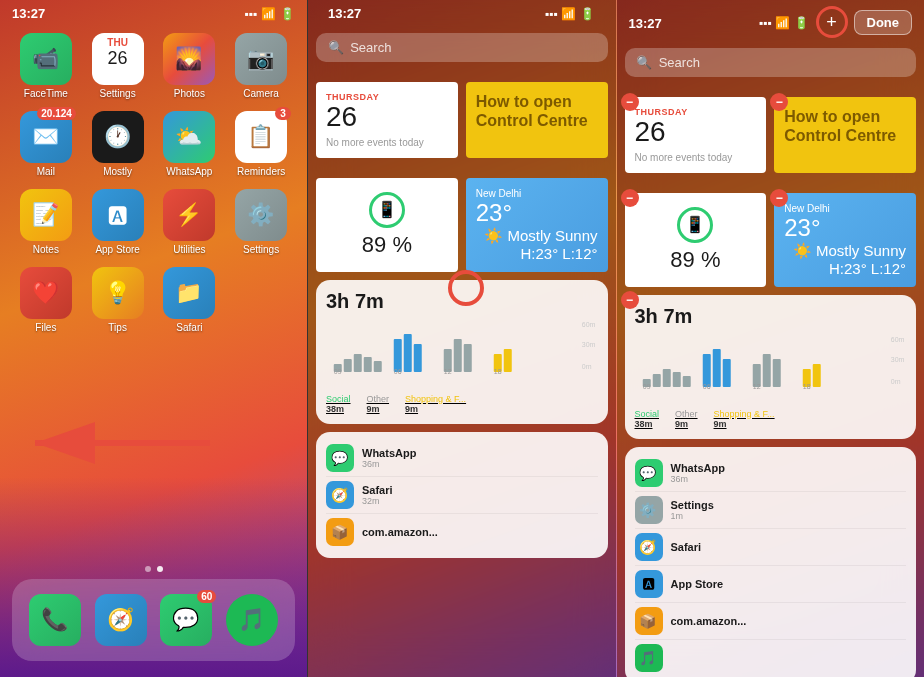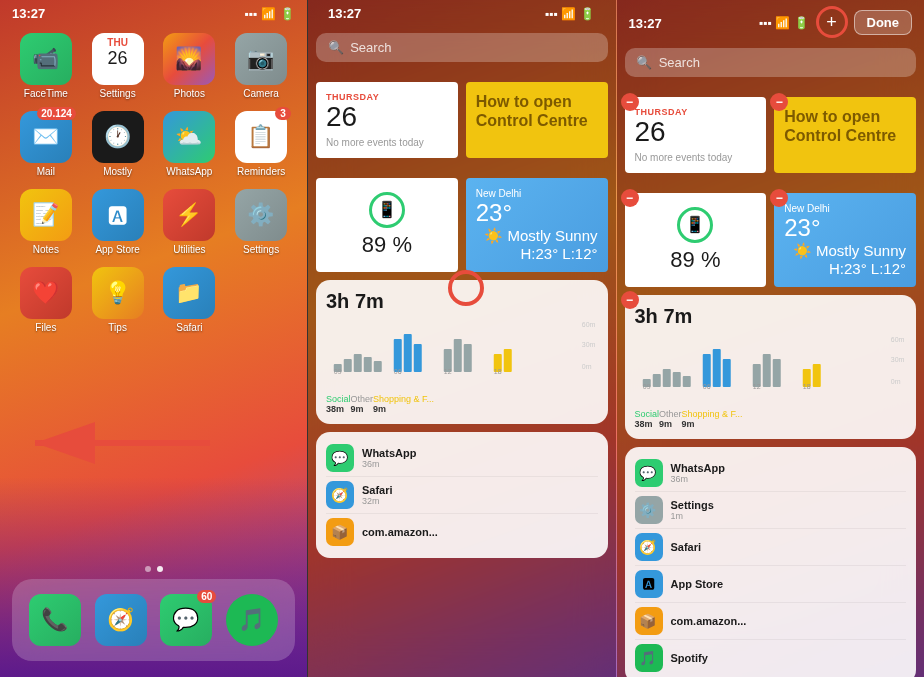--- a/index.html
+++ b/index.html
@@ -303,22 +303,23 @@
     }
 
     .chart-area {
       height: 60px;
       position: relative;
       margin: 6px 0;
     }
 
     .screentime-cats {
       display: flex;
-      gap: 0;
+      gap: 16px;
       margin-top: 15px;
+      text-decoration: underline;
     }
 
     .st-cat {
       font-size: 9px;
     }
 
     .st-cat .cat-name { color: #999; }
     .st-cat .cat-time { color: #333; font-weight: 600; }
 
     
@@ -793,20 +794,17 @@
           </div>
         </div>
         <div class="app-list-item">
           <div class="app-list-icon" style="background:#f39c12;">📦</div>
           <div class="app-list-info">
             <div class="app-list-name">com.amazon...</div>
           </div>
         </div>
         <div class="app-list-item">
           <div class="app-list-icon" style="background:#1DB954;">🎵</div>
-          <div class="app-list-info">
-            <div class="app-list-name">Spotify</div>
-          </div>
         </div>
       </div>
     </div>
   </div>
 </div>
 
 </body></html>

